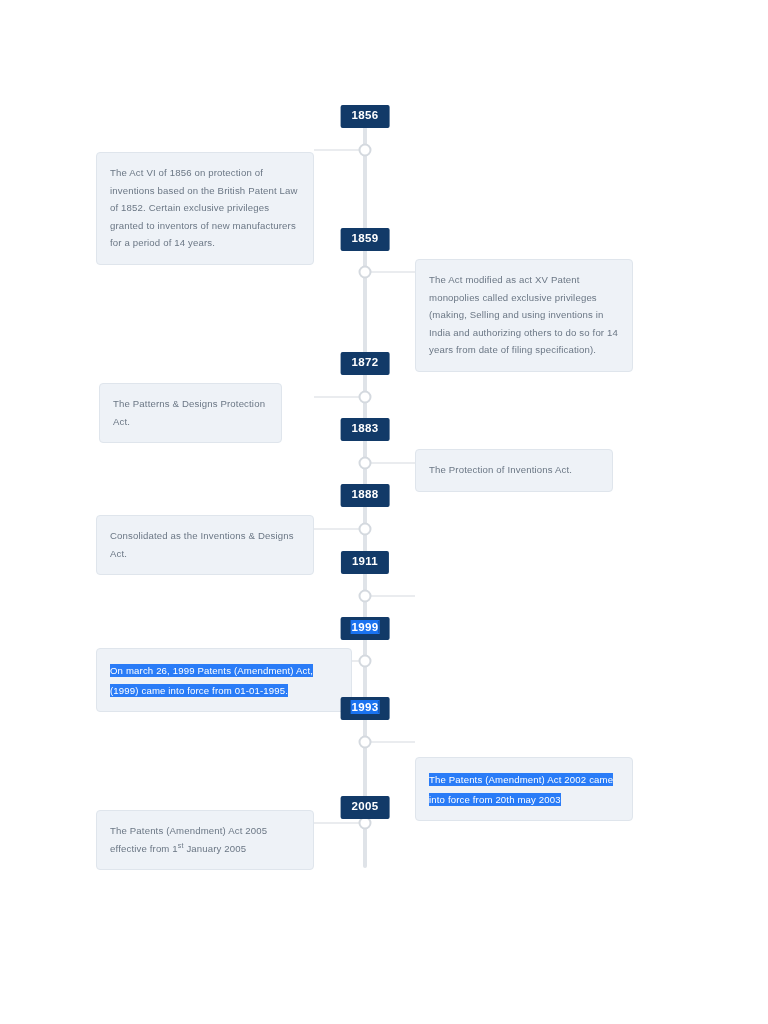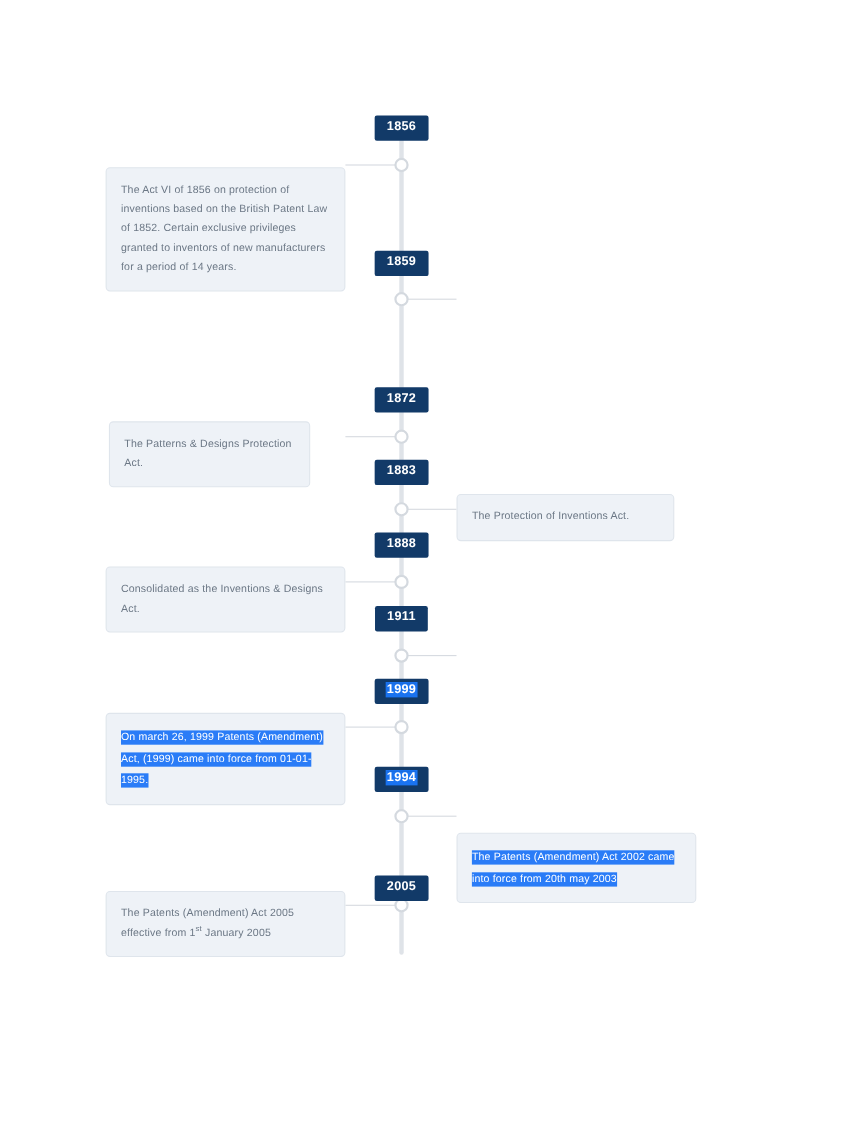--- a/index.html
+++ b/index.html
@@ -121,20 +121,23 @@
   <div class="spine"></div>
 <div class="year-badge" style="top: 105px;"><span class="year-text">1856</span></div>
     <div class="connector" style="top: 150px; left: 314px; width: 51px;"></div>
     <div class="node" style="top: 150px;"></div>
     <div class="card" style="top: 138px; left: 96px; width: 218px; min-height: 84px; margin-top: 14px;">
       <p>The Act VI of 1856 on protection of inventions based on the British Patent Law of 1852. Certain exclusive privileges granted to inventors of new manufacturers for a period of 14 years.</p>
     </div>
     <div class="year-badge" style="top: 228px;"><span class="year-text">1859</span></div>
     <div class="connector" style="top: 272px; left: 365px; width: 50px;"></div>
     <div class="node" style="top: 272px;"></div>
+    <div class="card" style="top: 259px; left: 415px; width: 218px; min-height: 88px;">
+      <p>The Act modified as act XV Patent monopolies called exclusive privileges (making, Selling and using inventions in India and authorizing others to do so for 14 years from date of filing specification).</p>
+    </div>
     <div class="year-badge" style="top: 352px;"><span class="year-text">1872</span></div>
     <div class="connector" style="top: 397px; left: 314px; width: 51px;"></div>
     <div class="node" style="top: 397px;"></div>
     <div class="card" style="top: 383px; left: 99px; width: 183px; min-height: 29px;">
       <p>The Patterns &amp; Designs Protection Act.</p>
     </div>
     <div class="year-badge" style="top: 418px;"><span class="year-text">1883</span></div>
     <div class="connector" style="top: 463px; left: 365px; width: 50px;"></div>
     <div class="node" style="top: 463px;"></div>
     <div class="card" style="top: 449px; left: 415px; width: 198px; min-height: 29px;">
@@ -145,22 +148,22 @@
     <div class="node" style="top: 529px;"></div>
     <div class="card" style="top: 515px; left: 96px; width: 218px; min-height: 29px;">
       <p>Consolidated as the Inventions &amp; Designs Act.</p>
     </div>
     <div class="year-badge" style="top: 551px;"><span class="year-text">1911</span></div>
     <div class="connector" style="top: 596px; left: 365px; width: 50px;"></div>
     <div class="node" style="top: 596px;"></div>
     <div class="year-badge selected" style="top: 617px;"><span class="year-text">1999</span></div>
     <div class="connector" style="top: 661px; left: 314px; width: 51px;"></div>
     <div class="node" style="top: 661px;"></div>
-    <div class="card selected" style="top: 648px; left: 96px; width: 218px; min-height: 45px;"><p>On march 26, 1999 Patents (Amendment) Act, (1999) came into force from 01-01-1995.</p></div>
-    <div class="year-badge selected" style="top: 697px;"><span class="year-text">1994</span></div>
+    <div class="card selected" style="top: 648px; left: 96px; width: 256px; min-height: 45px;"><p>On march 26, 1999 Patents (Amendment) Act, (1999) came into force from 01-01-1995.</p></div>
+    <div class="year-badge selected" style="top: 697px;"><span class="year-text">1993</span></div>
     <div class="connector" style="top: 742px; left: 365px; width: 50px;"></div>
     <div class="node" style="top: 742px;"></div>
     <div class="card selected" style="top: 729px; left: 415px; width: 218px; min-height: 45px; margin-top: 28px;"><p>The Patents (Amendment) Act 2002 came into force from 20th may 2003</p></div>
     <div class="year-badge" style="top: 778px; margin-top: 18px;"><span class="year-text">2005</span></div>
     <div class="connector" style="top: 823px; left: 314px; width: 51px;"></div>
     <div class="node" style="top: 823px;"></div>
     <div class="card" style="top: 810px; left: 96px; width: 218px; min-height: 45px;">
       <p>The Patents (Amendment) Act 2005 effective from 1<sup>st</sup> January 2005</p>
     </div>
   </div>

